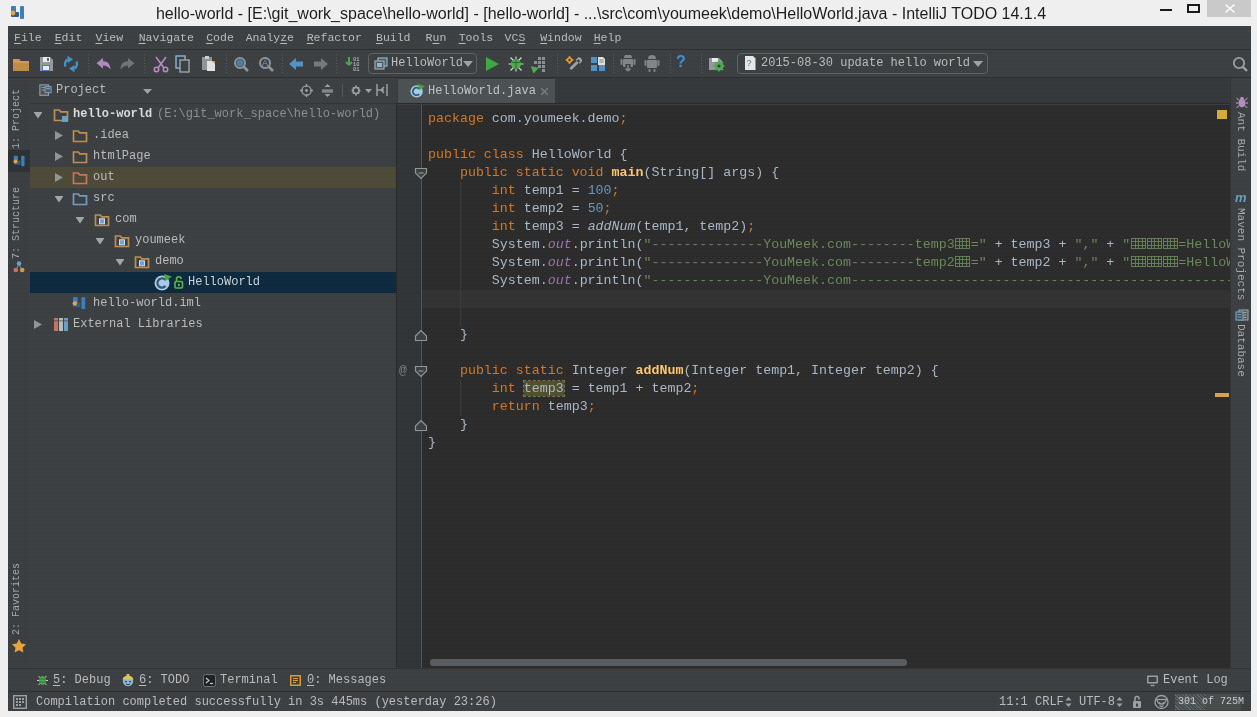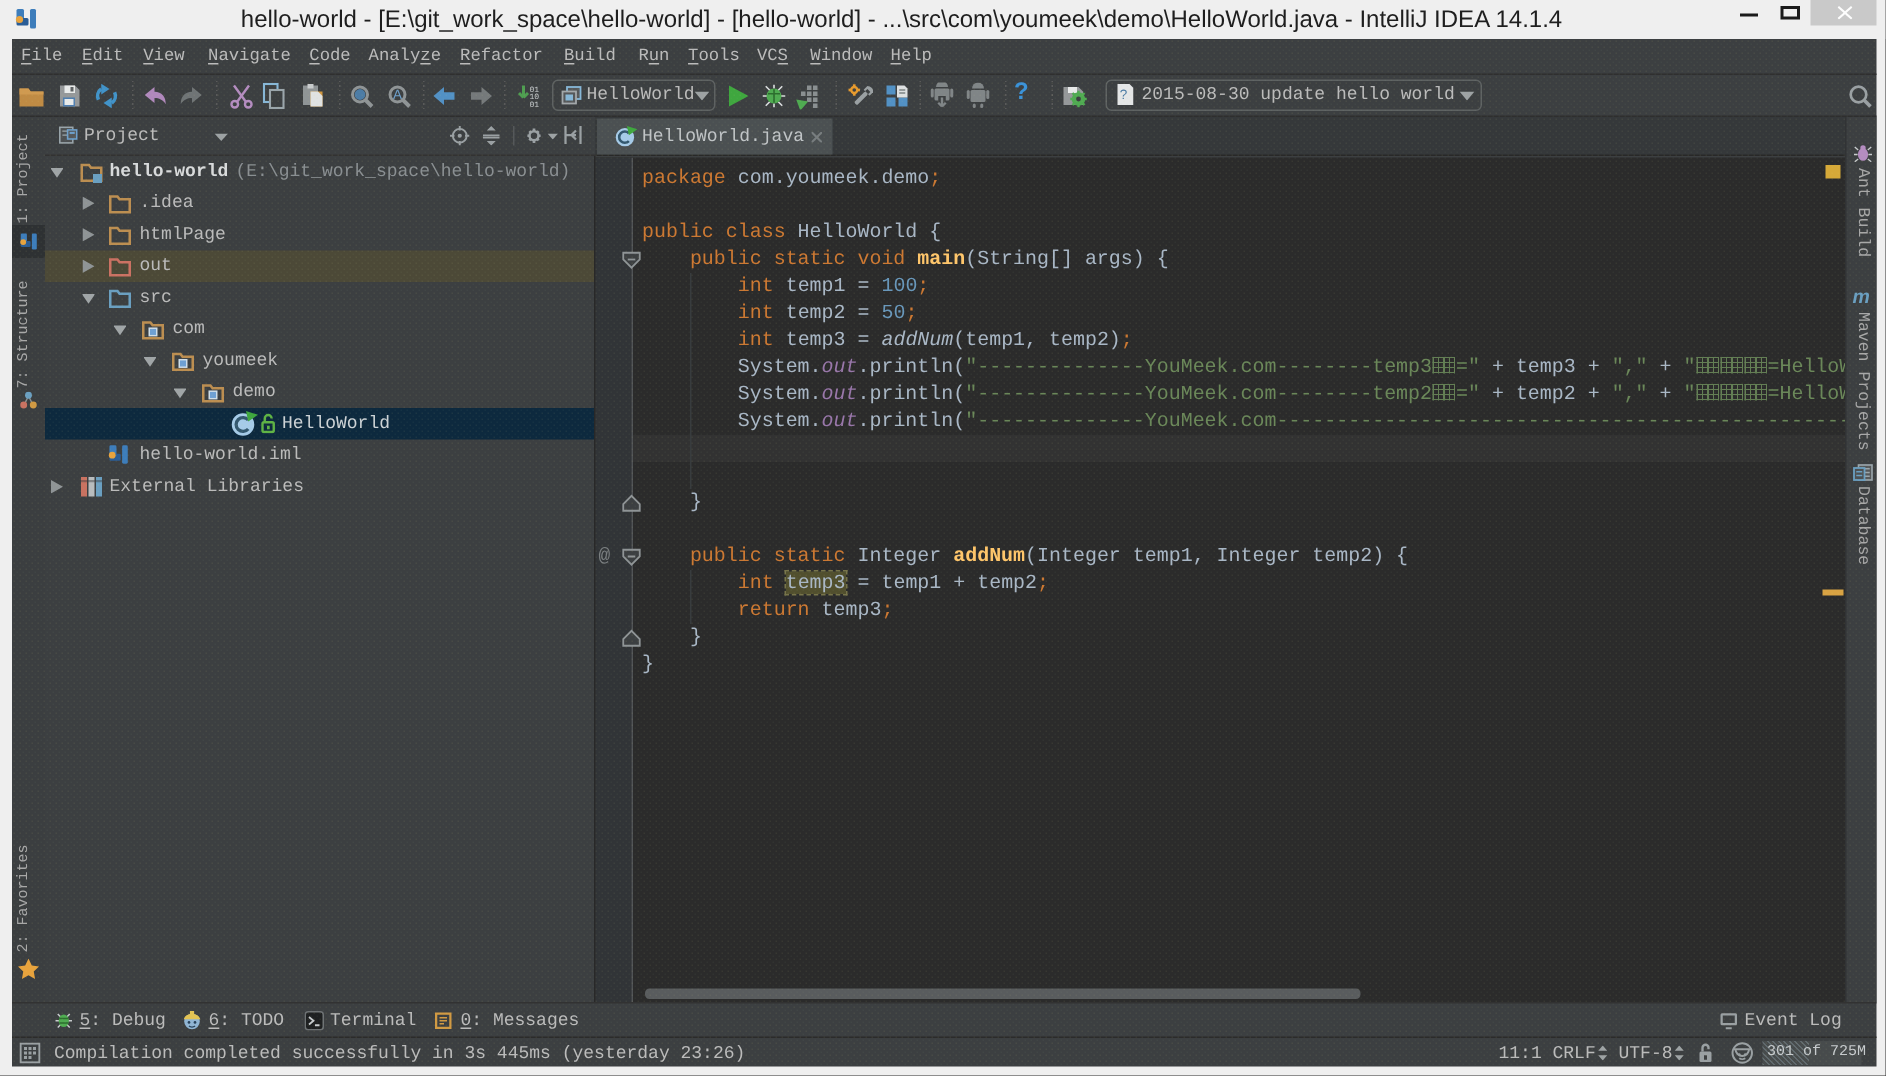--- a/index.html
+++ b/index.html
@@ -54,21 +54,21 @@
 </style>
 </head>
 <body>
 <div id="titlebar" class="abs">
   <svg class="abs" style="left:10px;top:4px" width="17" height="17" viewBox="0 0 17 17">
     <rect x="1" y="2" width="5" height="9" rx="1" fill="#3d7dbb"></rect>
     <rect x="1" y="8" width="8" height="5" rx="1" fill="#2a5d96"></rect>
     <rect x="10" y="2" width="4" height="13" rx="1" fill="#3d7dbb"></rect>
     <circle cx="3" cy="9" r="2.4" fill="#e8a33d"></circle>
   </svg>
-  <div id="title-text" class="abs">hello-world - [E:\git_work_space\hello-world] - [hello-world] - ...\src\com\youmeek\demo\HelloWorld.java - IntelliJ IDEA 14.1.4</div>
+  <div id="title-text" class="abs">hello-world - [E:\git_work_space\hello-world] - [hello-world] - ...\src\com\youmeek\demo\HelloWorld.java - IntelliJ TODO 14.1.4</div>
   <div class="abs" style="left:1207px;top:0;width:44px;height:17px;background:#c9c9c9"></div>
   <div class="abs" style="left:1160px;top:9px;width:12px;height:2px;background:#1a1a1a"></div>
   <div class="abs" style="left:1187px;top:4px;width:9px;height:5px;border:2px solid #1a1a1a"></div>
   <svg class="abs" style="left:1225px;top:4px" width="10" height="9" viewBox="0 0 10 9">
     <path d="M1 0 L5 3.5 L9 0 L10 1 L6 4.5 L10 8 L9 9 L5 5.5 L1 9 L0 8 L4 4.5 L0 1 Z" fill="#fdfdfd"></path>
   </svg>
 </div>
 <div id="win" class="abs">
   <div id="menubar" class="abs">
     <span class="mi" style="left:6px"><u>F</u>ile</span>

